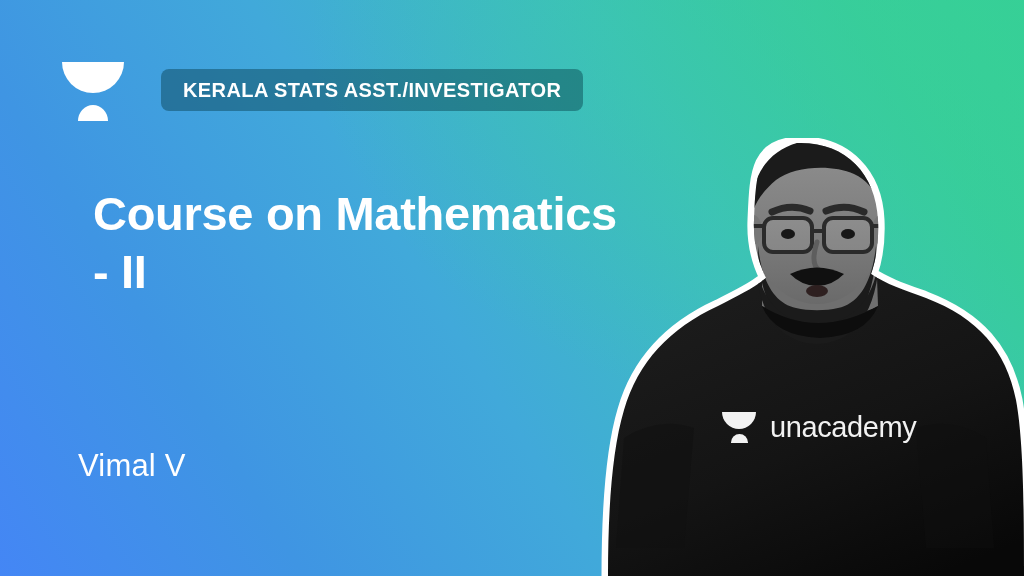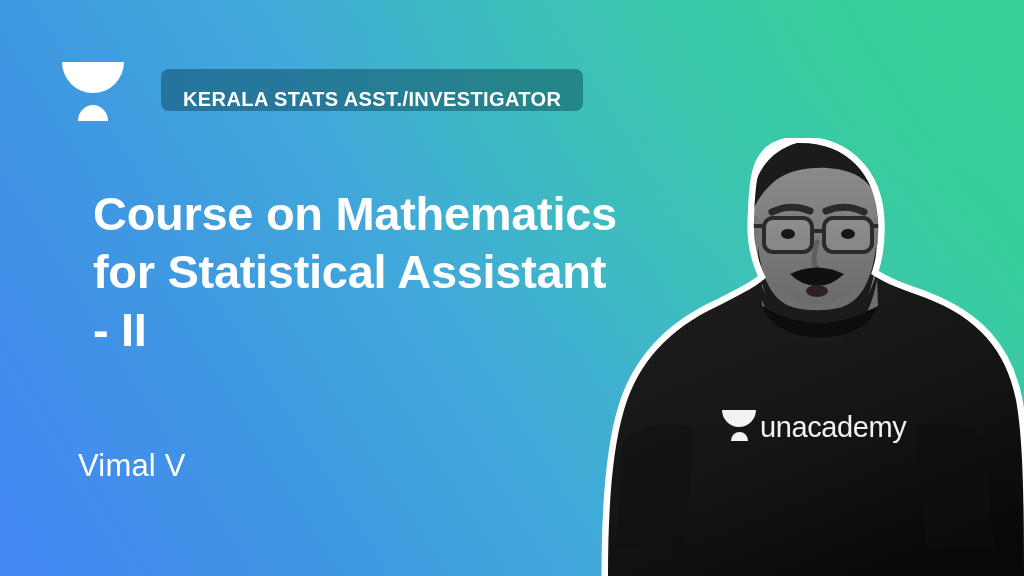--- a/index.html
+++ b/index.html
@@ -61,21 +61,21 @@
     border-radius: 15px 15px 0 0 / 16px 16px 0 0;
   }
   
   .badge {
     position: absolute;
     left: 161px;
     top: 69px;
     height: 42px;
     padding: 0 22px;
     display: flex;
-    align-items: flex-end;
+    align-items: center;
     border-radius: 8px;
     background: rgba(2, 56, 66, 0.42);
   }
   .badge-label {
     color: #ffffff;
     font-size: 20px;
     font-weight: bold;
     letter-spacing: 0.4px;
     white-space: nowrap;
   }
@@ -108,26 +108,26 @@
     position: absolute;
     left: 586px;
     top: 138px;
     width: 438px;
     height: 438px;
   }
   .educator svg { display: block; }
   .tshirt-logo {
     position: absolute;
     left: 722px;
-    top: 390px;
+    top: 401px;
     width: 200px;
     height: 52px;
     display: flex;
-    align-items: flex-end;
-    gap: 4px;
+    align-items: center;
+    gap: 14px;
   }
   .tshirt-mark {
     position: relative;
     width: 34px;
     height: 34px;
     flex: none;
   }
   .tshirt-mark .bowl {
     position: absolute;
     left: 0; top: 2px;
@@ -162,21 +162,20 @@
     <div class="stem"></div>
     <div class="foot"></div>
   </div>
 
   <div class="badge">
     <span class="badge-label">KERALA STATS ASST./INVESTIGATOR</span>
   </div>
 
   <div class="course-title">
     <span class="tline">Course on Mathematics</span>
-    <span class="tline">for Statistical Assistant</span>
     <span class="tline">- II</span>
   </div>
 
   <div class="instructor">Vimal V</div>
 
   <div class="educator">
     <svg width="438" height="438" viewBox="0 0 438 438" aria-hidden="true">
       <defs>
         <linearGradient id="skin" x1="0" y1="0" x2="0" y2="1">
           <stop offset="0%" stop-color="#8f8f8f"></stop>

